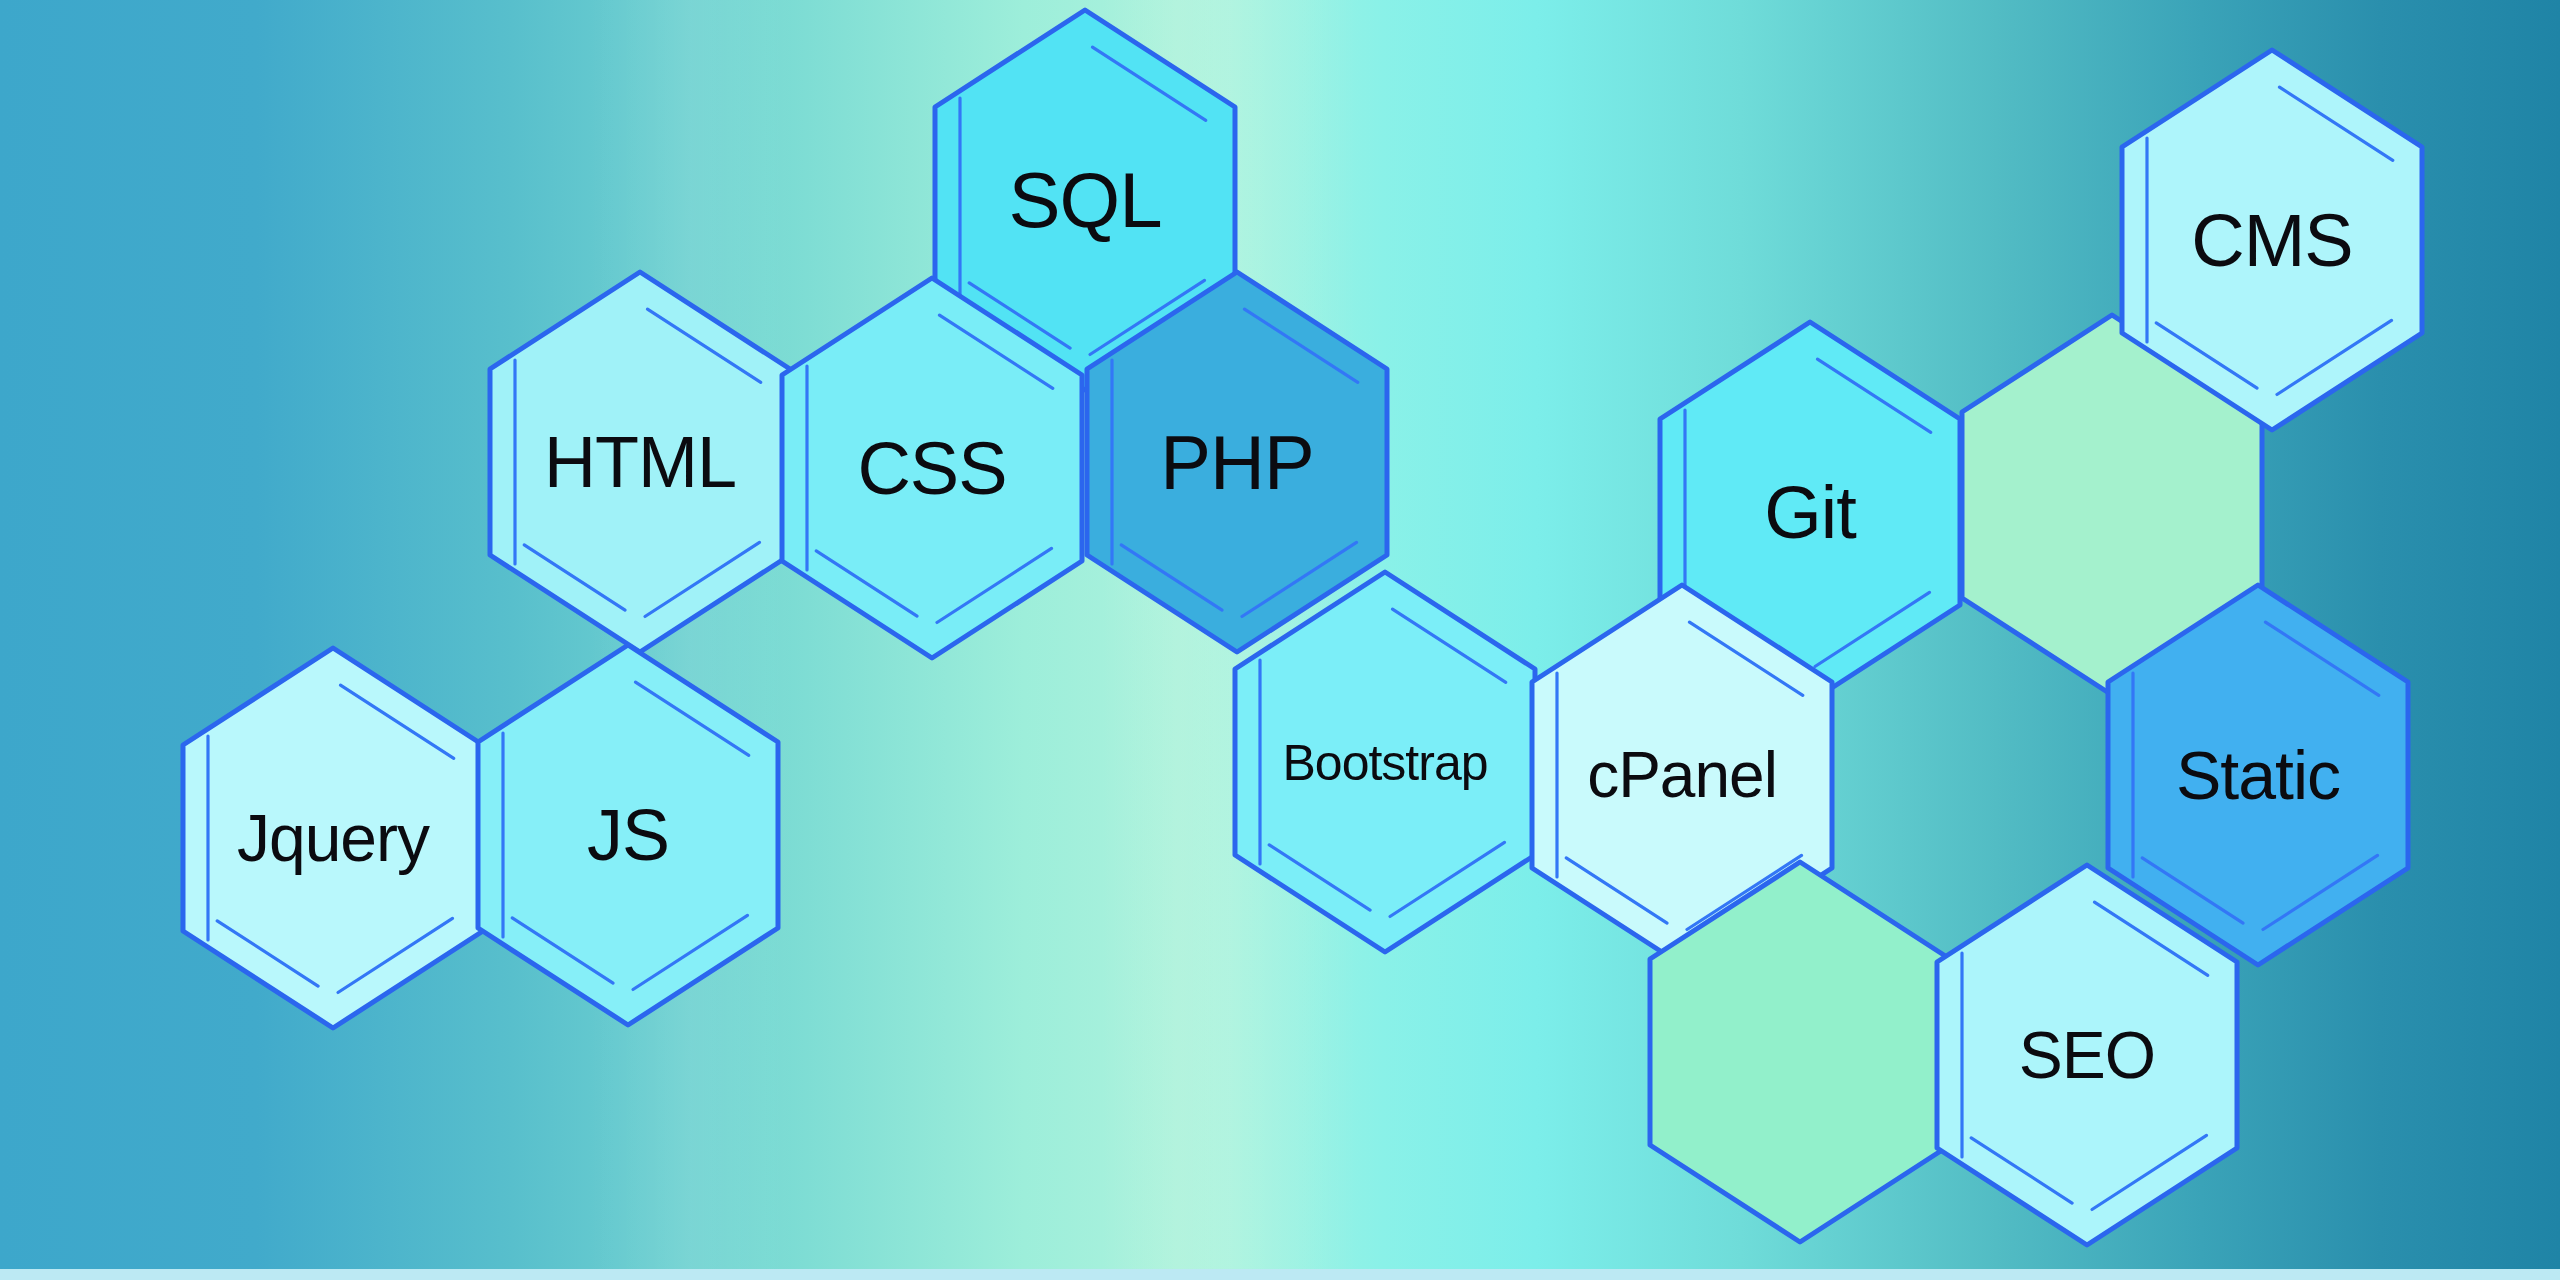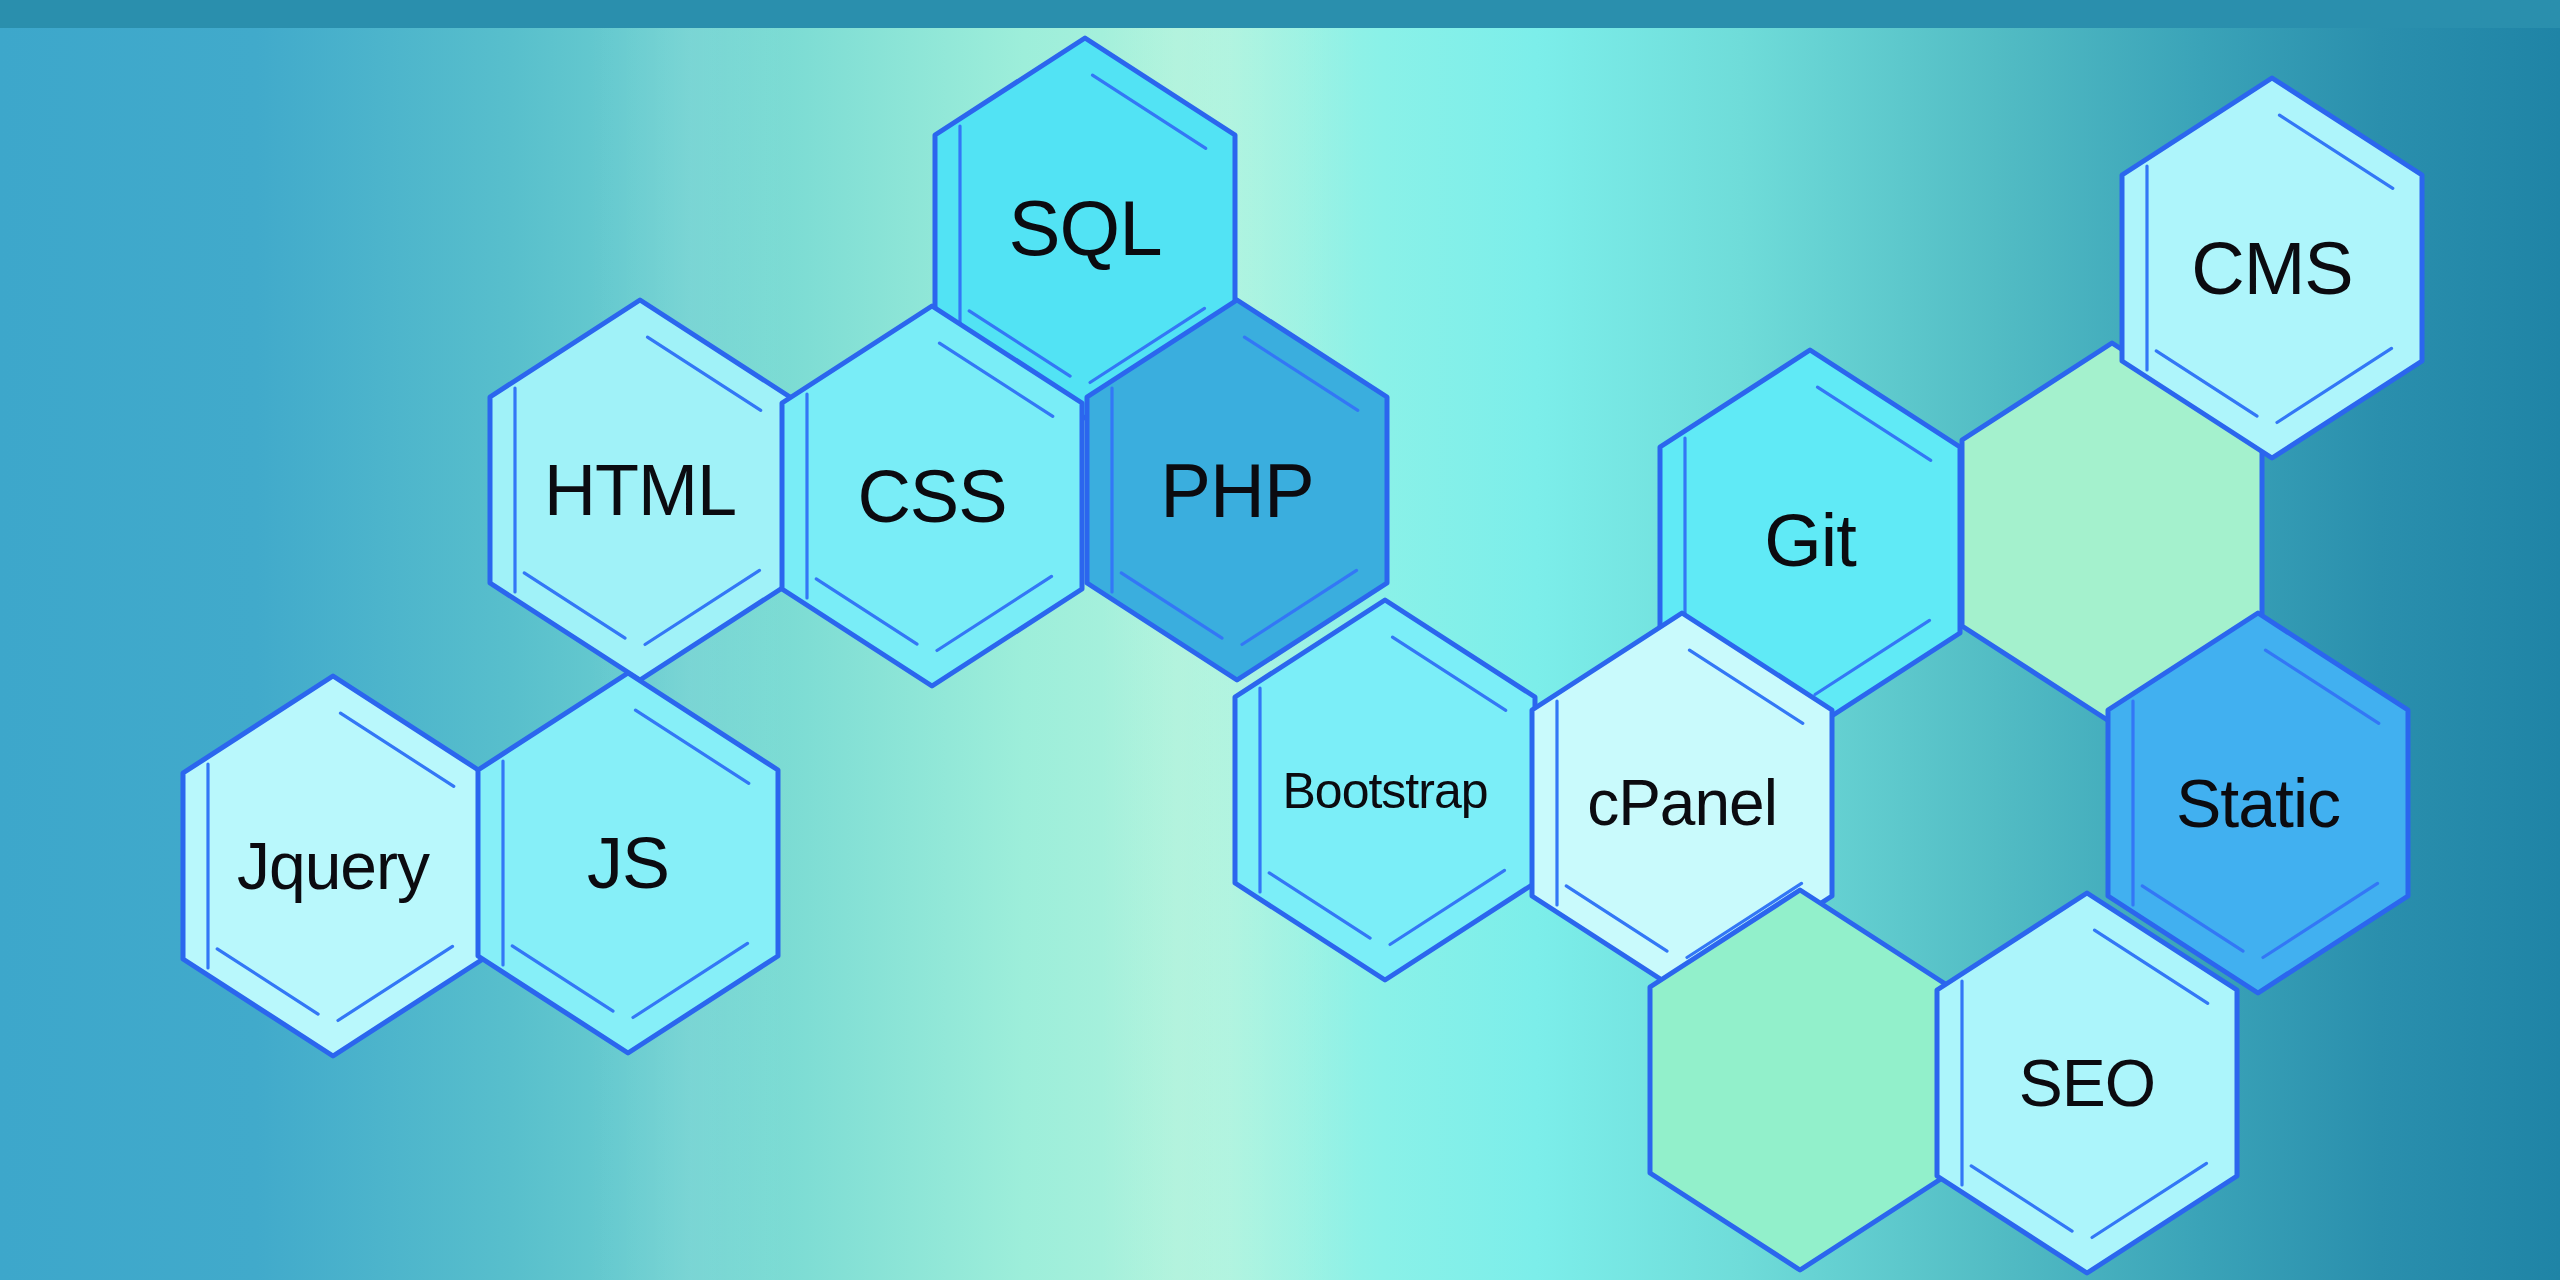--- a/index.html
+++ b/index.html
@@ -7,21 +7,20 @@
     padding: 0;
     width: 2560px;
     height: 1280px;
     overflow: hidden;
     background: #2a8fad;
   }
   #stage {
     width: 2560px;
     height: 960px;
     position: relative;
-    margin-top: 28px;
   }
   svg { display: block; width: 2560px; height: 1280px; }
   .hex-label {
     font-family: "Liberation Sans", sans-serif;
     font-weight: 400;
     letter-spacing: -1px;
   }
 </style>
 </head>
 <body>

